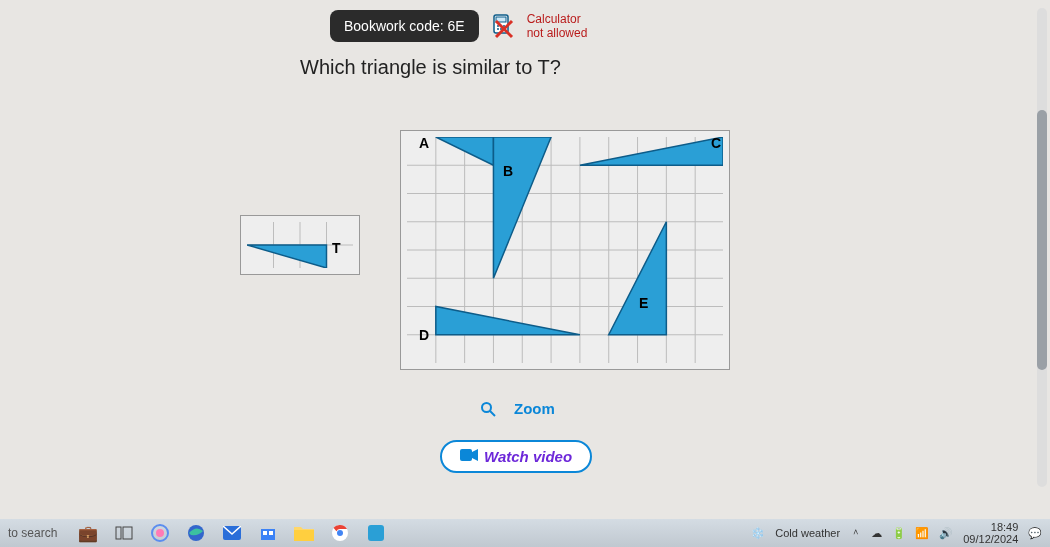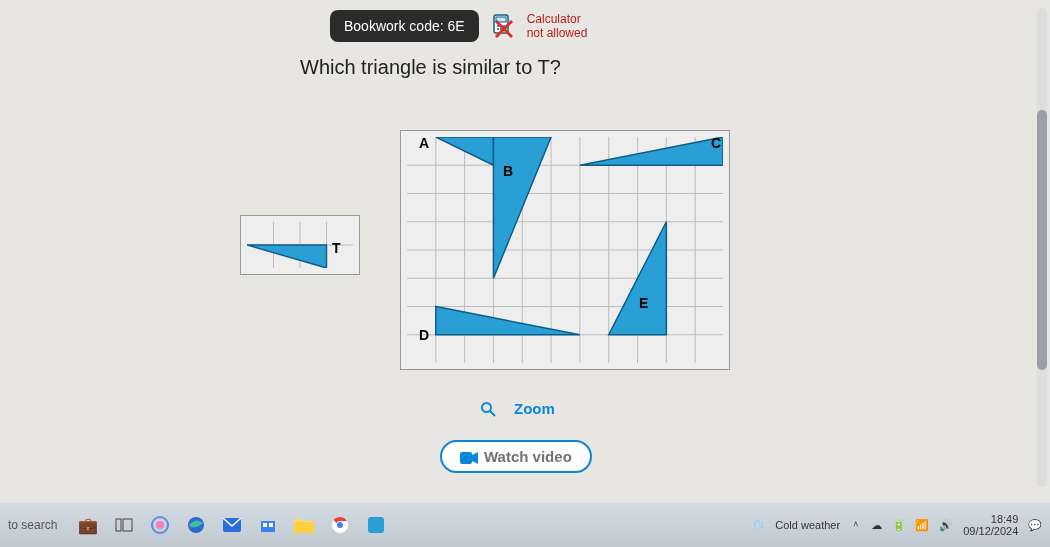--- a/index.html
+++ b/index.html
@@ -15,28 +15,28 @@
 
   .question { position: absolute; top: 56px; left: 300px; font-size: 20px; color: #222; }
 
   .t-grid { position: absolute; top: 215px; left: 240px; width: 120px; height: 60px; border: 1px solid #999; background: #eee; }
   .big-grid { position: absolute; top: 130px; left: 400px; width: 330px; height: 240px; border: 1px solid #999; background: #eee; }
   .grid-inner { position: absolute; inset: 6px; }
 
   .tlabel { position: absolute; font-weight: bold; font-size: 14px; background: none; }
 
   .zoom-row { position: absolute; top: 400px; left: 480px; color: #0b87d8; font-size: 15px; font-weight: 600; display: flex; align-items: center; gap: 18px; cursor: pointer; }
-  .watch-btn { position: absolute; top: 440px; left: 440px; border: 2px solid #0b87d8; color: #737373; background: #fff; border-radius: 20px; padding: 6px 18px; font-size: 15px; font-weight: 600; display: flex; align-items: flex-end; gap: 6px; cursor: pointer; }
+  .watch-btn { position: absolute; top: 440px; left: 440px; border: 2px solid #0b87d8; color: #6d28d9; background: #fff; border-radius: 20px; padding: 6px 18px; font-size: 15px; font-weight: 600; display: flex; align-items: flex-start; gap: 6px; cursor: pointer; font-style: italic; }
   .answer-btn { position: absolute; top: 445px; right: 14px; background: #1ea0f0; color: #fff; border-radius: 18px; padding: 8px 20px; font-size: 16px; font-weight: 600; cursor: pointer; }
 
   .scrollbar { position: absolute; right: 3px; top: 8px; bottom: 60px; width: 10px; background: #ddd; border-radius: 5px; }
   .scrollthumb { position: absolute; right: 3px; top: 110px; width: 10px; height: 260px; background: #9aa0a6; border-radius: 5px; cursor: pointer; }
 
   
-  .taskbar { position: absolute; left: 0; right: 0; bottom: 0; height: 44px; background: linear-gradient(#d4dce3,#c0c8d0); display: flex; align-items: center; padding: 0 8px; font-size: 12px; color: #222; }
+  .taskbar { position: absolute; left: 0; right: 0; bottom: 0; height: 28px; background: linear-gradient(#d4dce3,#c0c8d0); display: flex; align-items: center; padding: 0 8px; font-size: 12px; color: #222; }
   .taskbar .search { margin-right: 20px; color: #555; }
   .taskbar .icons { display: flex; gap: 14px; align-items: center; }
   .taskbar .tb-icon { width: 22px; height: 22px; display: inline-flex; align-items: center; justify-content: center; font-size: 16px; cursor: pointer; }
   .taskbar .spacer { flex: 1; }
   .taskbar .tray { display: flex; align-items: center; gap: 10px; font-size: 11px; color: #333; }
   .taskbar .clock { text-align: right; line-height: 1.1; }
 
   svg { display: block; }
 </style>
 </head>

